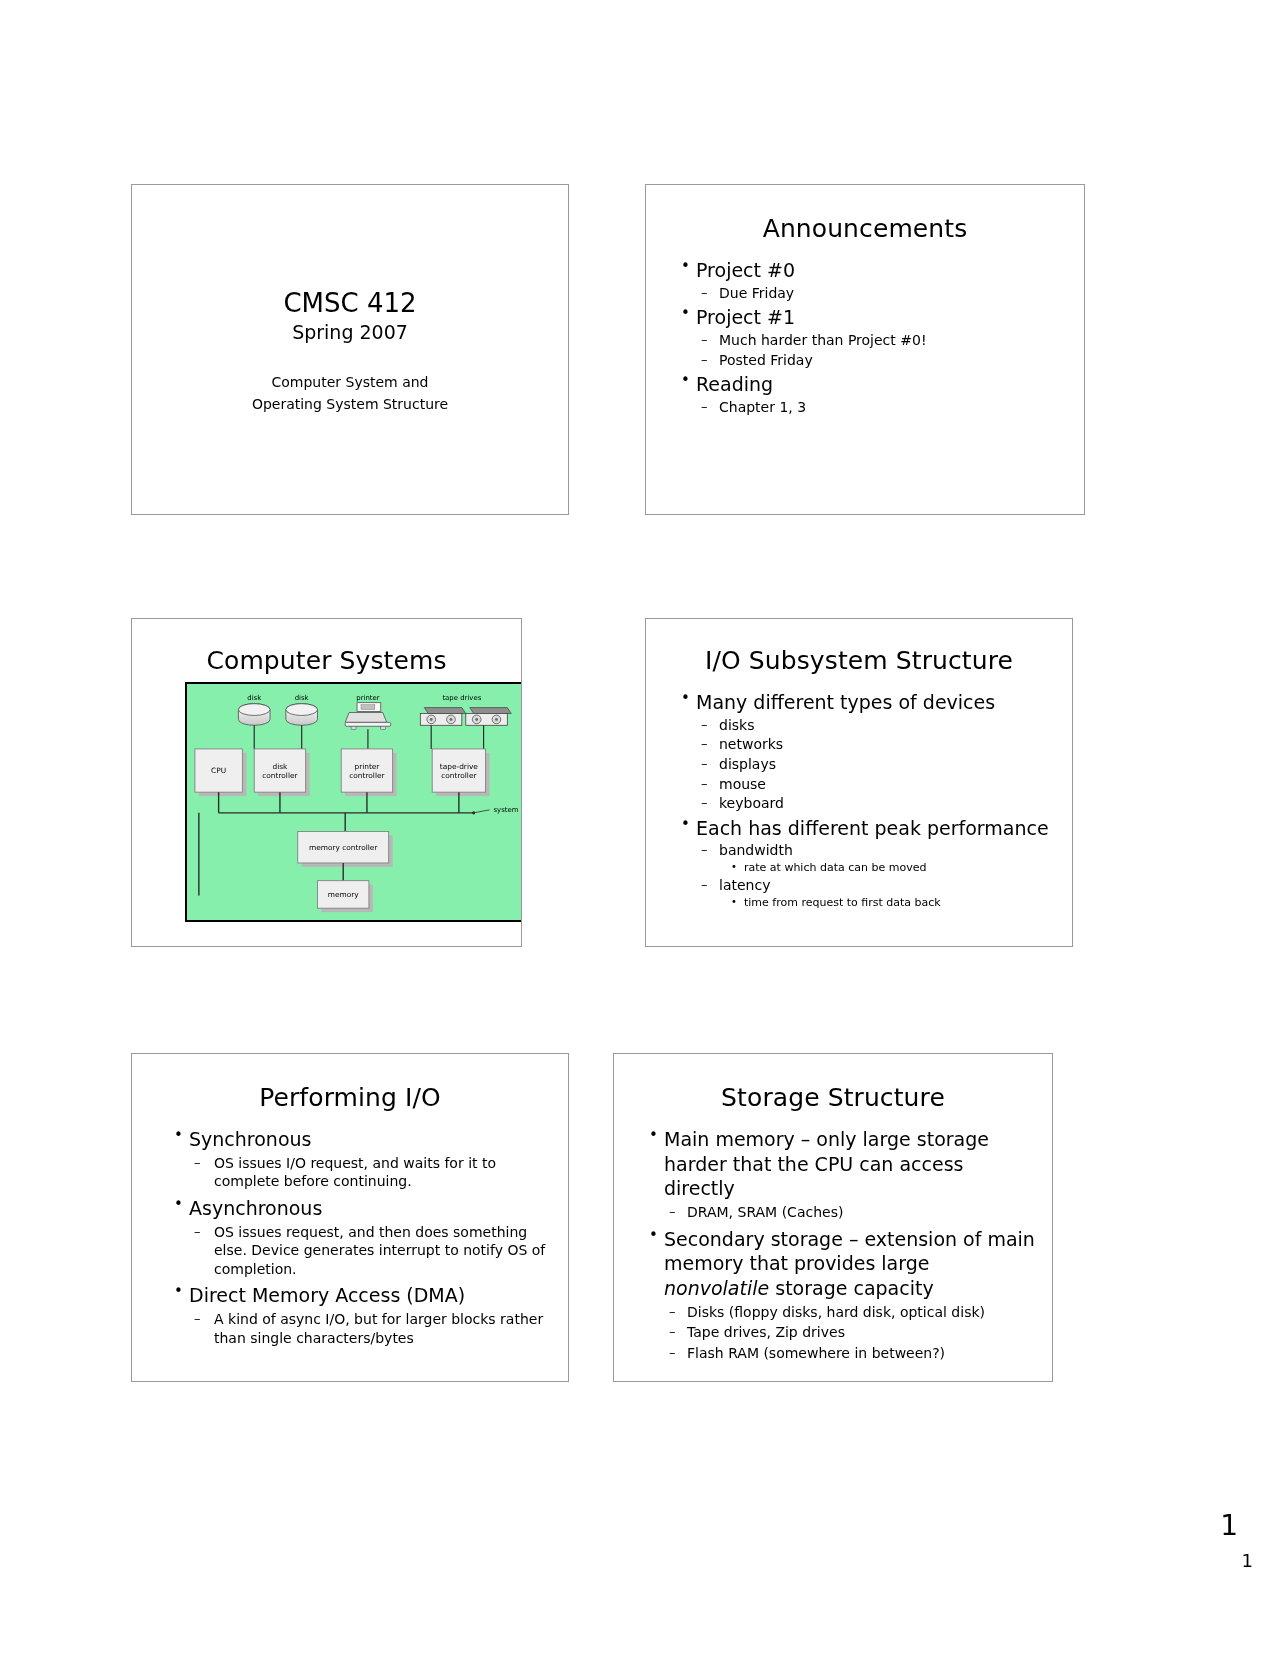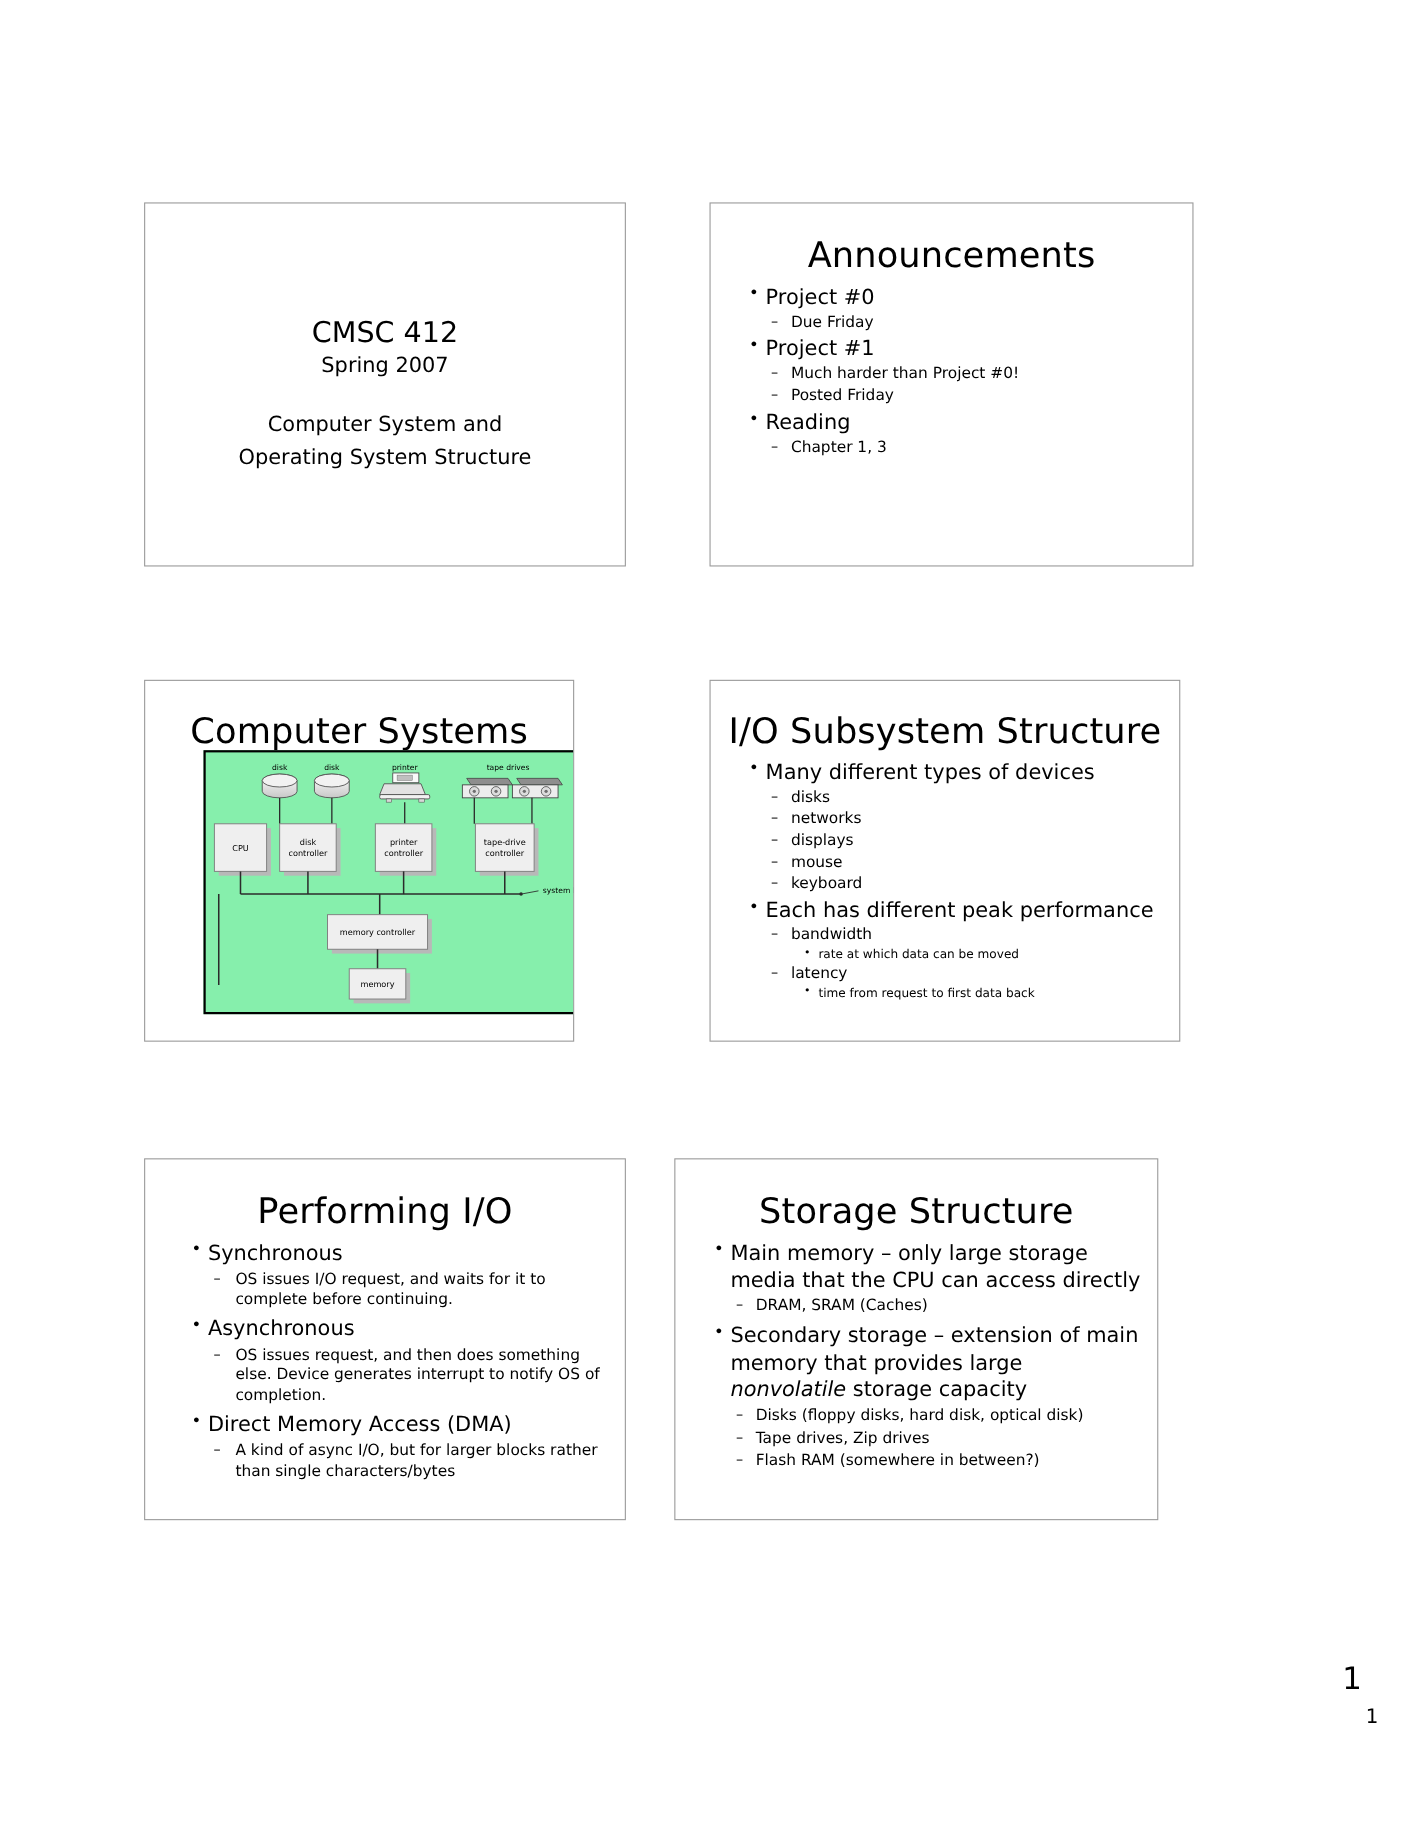--- a/index.html
+++ b/index.html
@@ -26,21 +26,21 @@
   
   .slide {
     position: absolute;
     background: #ffffff;
     border: 1px solid #9a9a9a;
     box-sizing: border-box;
     overflow: hidden;
   }
   .slide-title {
     text-align: center;
-    font-size: 32px;
+    font-size: 25px;
     font-weight: 400;
     letter-spacing: .1px;
     line-height: 1.1;
   }
 
   
   #slide-1 { left:131px;  top:184px;  width:438px; height:331px; }
   #slide-2 { left:645px;  top:184px;  width:440px; height:331px; }
   #slide-3 { left:131px;  top:618px;  width:391px; height:329px; }
   #slide-4 { left:645px;  top:618px;  width:428px; height:329px; }
@@ -58,21 +58,21 @@
     font-size: 26px;
     line-height: 1.12;
   }
   .ts-term {
     font-size: 19px;
     line-height: 1.3;
     margin-top: 2px;
   }
   .ts-sub {
     margin-top: 26px;
-    font-size: 19px;
+    font-size: 14px;
     line-height: 1.6;
   }
 
   
   .blist {
     list-style: none;
     margin: 0;
     padding: 0;
   }
   .b1 {
@@ -347,21 +347,21 @@
         <li class="b1">Direct Memory Access (DMA)</li>
         <li class="b2">A kind of async I/O, but for larger blocks rather than single characters/bytes</li>
       </ul>
     </div>
   </div>
 
   <div class="slide slide-6" id="slide-6">
     <div class="slide-title">Storage Structure</div>
     <div class="body-storage">
       <ul class="blist">
-        <li class="b1">Main memory – only large storage media that the CPU can access directly</li>
+        <li class="b1">Main memory – only large storage harder that the CPU can access directly</li>
         <li class="b2">DRAM, SRAM (Caches)</li>
         <li class="b1"><span>Secondary storage – extension of main memory that provides large </span><span class="it">nonvolatile</span><span> storage capacity</span></li>
         <li class="b2">Disks (floppy disks, hard disk, optical disk)</li>
         <li class="b2">Tape drives, Zip drives</li>
         <li class="b2">Flash RAM (somewhere in between?)</li>
       </ul>
     </div>
   </div>
 
   <div class="pagenum-big">1</div>

